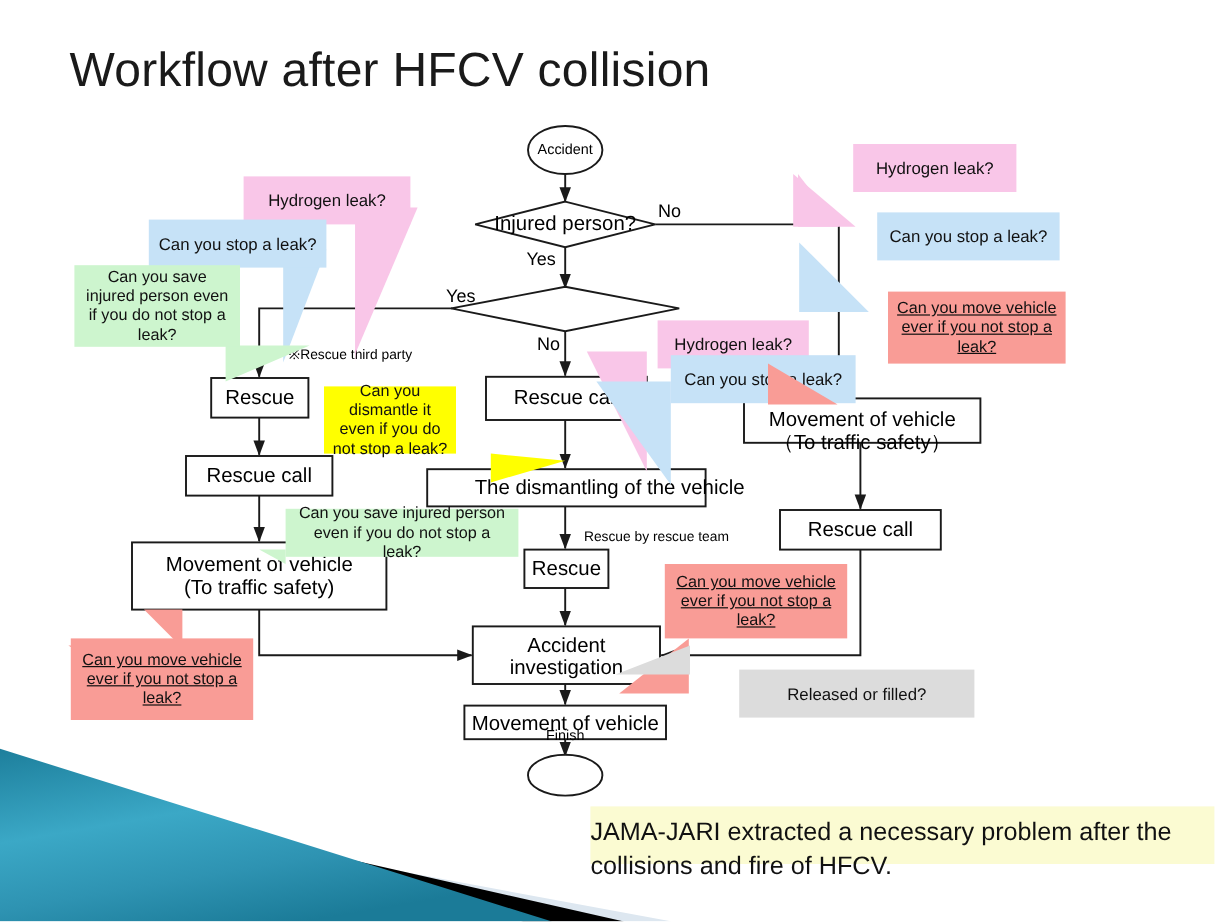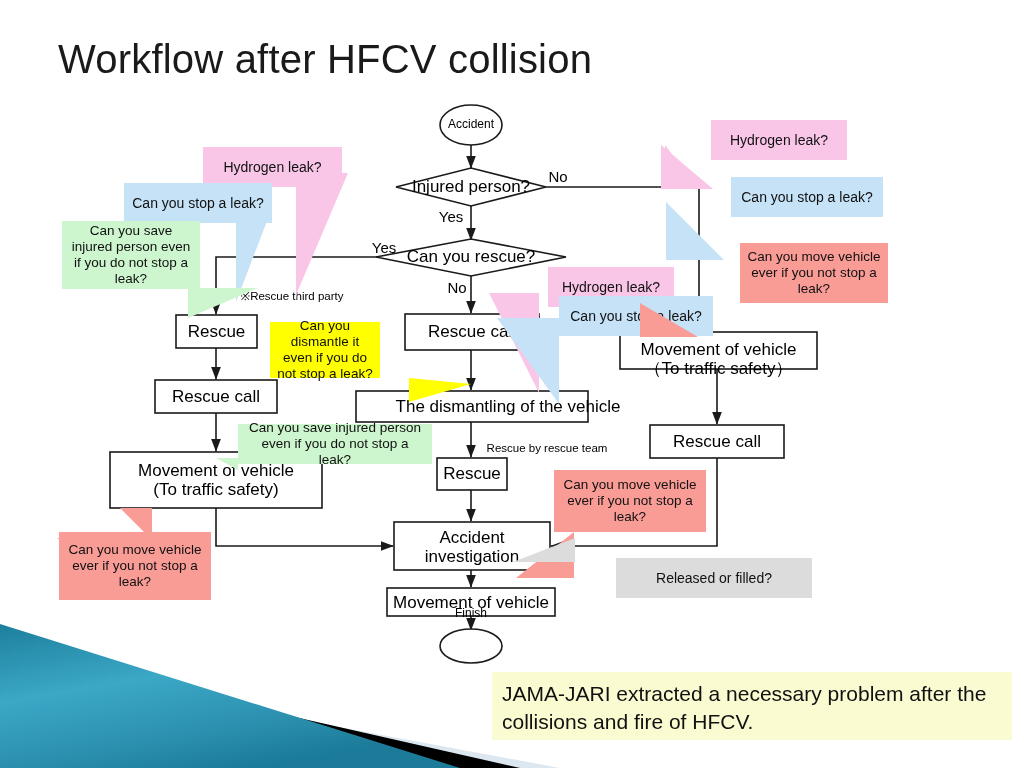--- a/index.html
+++ b/index.html
@@ -36,35 +36,35 @@
     position:absolute;
     display:flex;align-items:center;justify-content:center;
     text-align:center;line-height:1.18;
     color:#111;
     box-sizing:border-box;
     padding:20px 6px;
   }
   .c-pink{background:#f9c6e8;}
   .c-blue{background:#c6e2f7;}
   .c-green{background:#cdf5ce;}
-  .c-red{background:#f99c96;}
+  .c-red{background:#f99c96;text-decoration:underline;}
   .c-yellow{background:#ffff00;}
   .c-gray{background:#dcdcdc;}
 
   .tail{position:absolute;width:0;height:0;pointer-events:none;}
 
   
   .deco{position:absolute;left:0;bottom:0;width:560px;height:170px;}
 
   
   .note{
-    position:absolute;left:492px;top:672px;width:520px;height:68px;
+    position:absolute;left:492px;top:672px;width:520px;height:48px;
     background:#fbfbd2;
     font-size:21px;line-height:1.32;
-    padding:8px 10px 0 10px;
+    padding:8px 10px 0 0;
     box-sizing:border-box;
     color:#111;
   }
 </style>
 </head>
 <body>
 
 <div id="slide">
 
   <div class="title">Workflow after HFCV collision</div>
@@ -119,21 +119,20 @@
 
       <rect x="620" y="332" width="197" height="37" fill="#fff"></rect>
       <rect x="650" y="425" width="134" height="33" fill="#fff"></rect>
     </g>
   </svg>
 
   <div class="nodetext" style="left:440px;top:113px;width:62px;height:24px;font-size:12px;">Accident</div>
 
   <div class="nodetext" style="left:398px;top:176px;width:146px;height:22px;font-size:17px;">Injured person?</div>
 
-  <div class="nodetext" style="left:390px;top:246px;width:162px;height:22px;font-size:17px;">Can you rescue?</div>
 
   <div class="nodetext" style="left:176px;top:320px;width:81px;height:24px;font-size:17px;">Rescue</div>
 
   <div class="nodetext" style="left:155px;top:385px;width:122px;height:24px;font-size:17px;">Rescue call</div>
 
   <div class="nodetext" style="left:110px;top:458px;width:212px;height:44px;font-size:17px;flex-direction:column;">
     <span>Movement of vehicle</span>
     <span>(To traffic safety)</span>
   </div>
 

